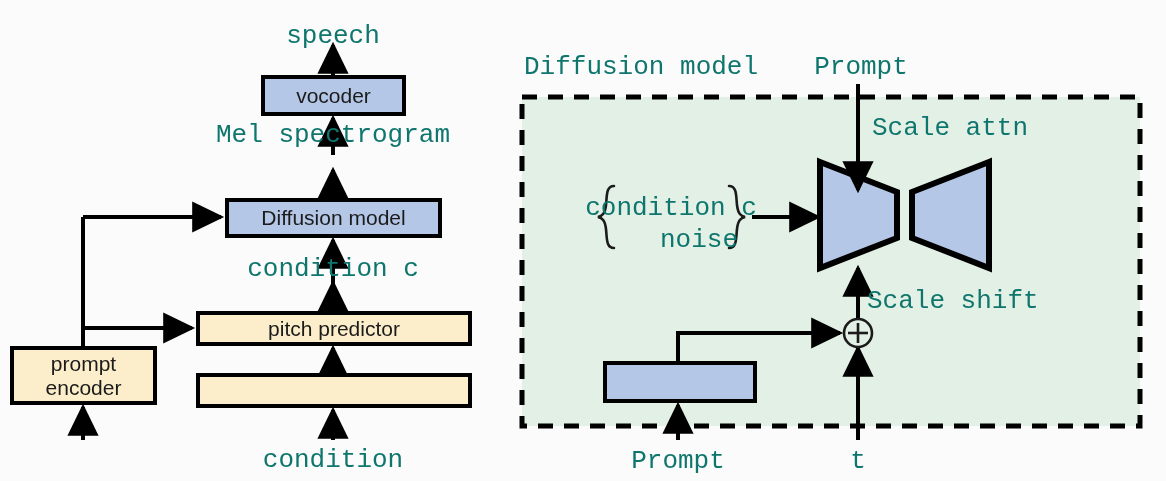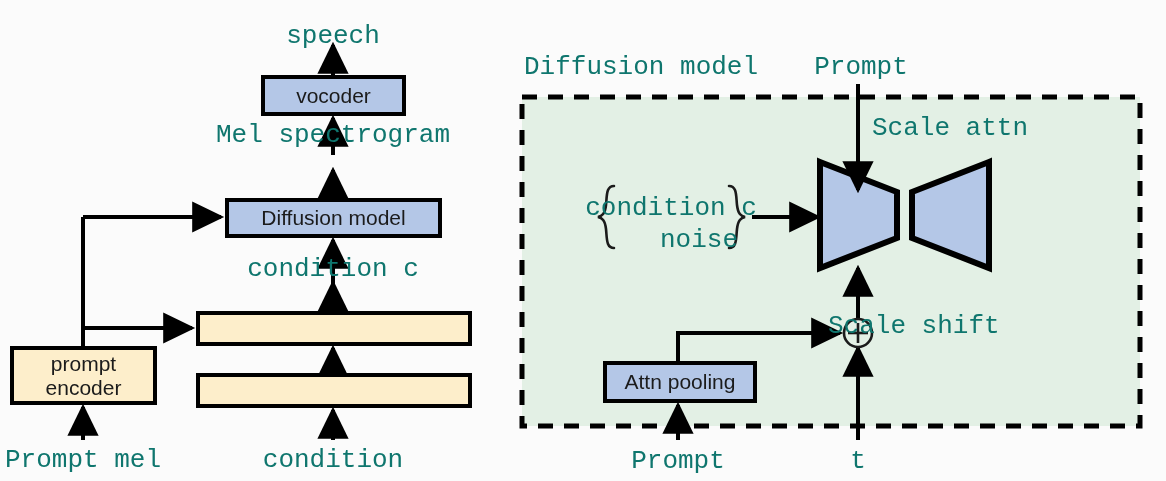--- a/index.html
+++ b/index.html
@@ -146,41 +146,40 @@
   <div class="lbl c" style="left:333px; top:23px;">speech</div>
 
   <div class="boxtext" style="left:263px; top:77px; width:141px; height:37px;">vocoder</div>
 
   <div class="lbl c" style="left:333px; top:122px;">Mel spectrogram</div>
 
   <div class="boxtext" style="left:227px; top:200px; width:213px; height:36px;">Diffusion model</div>
 
   <div class="lbl c" style="left:333px; top:256px;">condition c</div>
 
+  <div class="boxtext" style="left:198px; top:313px; width:272px; height:31px;">pitch predictor</div>
 
 
   <div class="boxtext" style="left:12px; top:348px; width:143px; height:55px;
               white-space:pre-line;">prompt
 encoder</div>
 
-  <div class="lbl c" style="left:83px; top:447px;">Prompt mel</div>
 
   <div class="lbl c" style="left:333px; top:447px;">condition</div>
 
   <div class="lbl" style="left:524px; top:54px;">Diffusion model</div>
 
   <div class="lbl c" style="left:861px; top:54px;">Prompt</div>
 
   <div class="lbl" style="left:872px; top:115px;">Scale attn</div>
 
   <div class="lbl c" style="left:671px; top:195px;">condition c</div>
 
   <div class="lbl c" style="left:671px; top:227px;margin-left:28px;">noise</div>
 
-  <div class="lbl" style="left:828px; top:288px;margin-top:25px;">Scale shift</div>
+  <div class="lbl" style="left:867px; top:288px;">Scale shift</div>
 
-  <div class="boxtext" style="left:605px; top:363px; width:150px; height:38px;">Attn pooling</div>
 
   <div class="lbl c" style="left:678px; top:448px;">Prompt</div>
 
   <div class="lbl c" style="left:858px; top:448px;">t</div>
 
 </div>
 
 </body></html>

